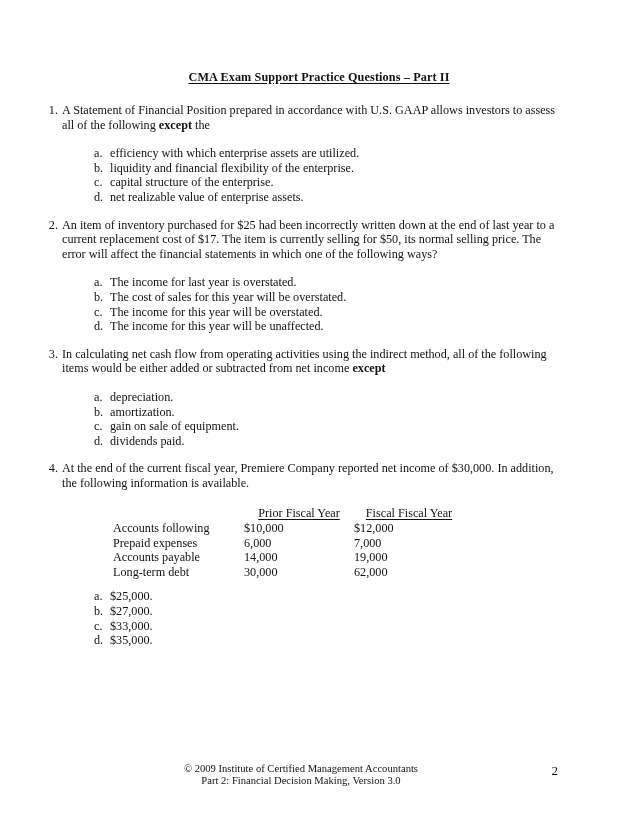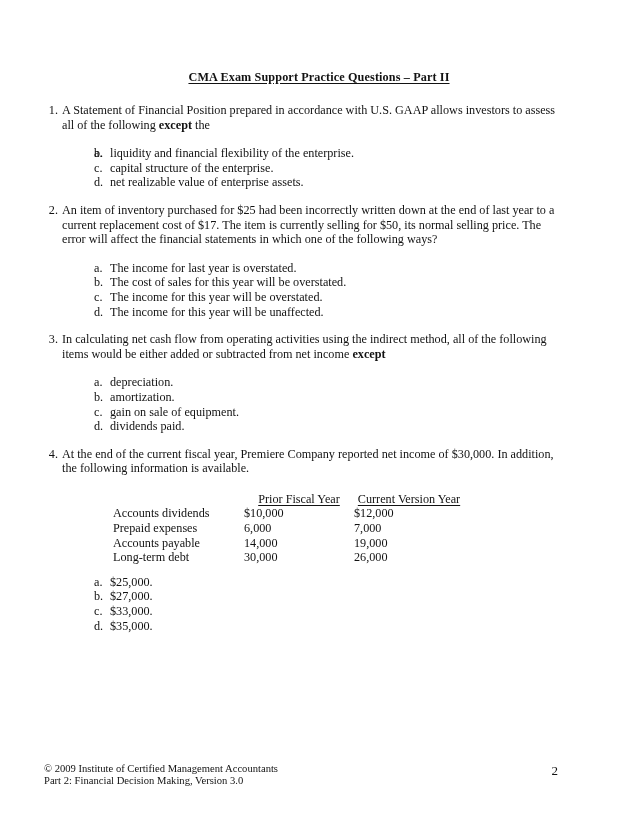--- a/index.html
+++ b/index.html
@@ -126,20 +126,21 @@
   .options.tiny-gap { margin-top: 10px; }
 
   
   .footer {
     position: absolute;
     left: 44px;
     top: 763px;
     width: 514px;
     font-size: 10.6px;
     line-height: 12.4px;
+    text-align: center;
   }
   .footer-line { display: block; }
   .page-number {
     position: absolute;
     right: 0;
     top: 2px;
     font-size: 13px;
   }
 </style>
 </head>
@@ -153,20 +154,21 @@
 
   <div class="content">
 
     <div class="question">
       <div class="q-stem">
         <span class="q-num">1.</span><span>A Statement of Financial Position prepared in accordance with U.S. GAAP allows investors to assess all of the following </span><b>except</b><span> the</span>
       </div>
       <div class="options">
         <div class="option">
           <span class="opt-letter">a.</span>
+          <span>efficiency with which enterprise assets are utilized.</span>
         </div>
         <div class="option">
           <span class="opt-letter">b.</span>
           <span>liquidity and financial flexibility of the enterprise.</span>
         </div>
         <div class="option">
           <span class="opt-letter">c.</span>
           <span>capital structure of the enterprise.</span>
         </div>
         <div class="option">
@@ -227,43 +229,43 @@
     <div class="question">
       <div class="q-stem">
         <span class="q-num">4.</span><span>At the end of the current fiscal year, Premiere Company reported net income of $30,000.  In addition, the following information is available.</span>
       </div>
 
       <table class="fin-table">
         <thead>
           <tr>
             <th class="hdr-blank"></th>
             <th class="hdr-col"><span>Prior Fiscal Year</span></th>
-            <th class="hdr-col"><span>Current Version Year</span></th>
+            <th class="hdr-col"><span>Fiscal Fiscal Year</span></th>
           </tr>
         </thead>
         <tbody>
           <tr>
-            <td class="row-label">Accounts dividends</td>
+            <td class="row-label">Accounts following</td>
             <td class="row-val">$10,000</td>
             <td class="row-val">$12,000</td>
           </tr>
           <tr>
             <td class="row-label">Prepaid expenses</td>
             <td class="row-val">6,000</td>
             <td class="row-val">7,000</td>
           </tr>
           <tr>
             <td class="row-label">Accounts payable</td>
             <td class="row-val">14,000</td>
             <td class="row-val">19,000</td>
           </tr>
           <tr>
             <td class="row-label">Long-term debt</td>
             <td class="row-val">30,000</td>
-            <td class="row-val">26,000</td>
+            <td class="row-val">62,000</td>
           </tr>
         </tbody>
       </table>
 
 
       <div class="options tiny-gap">
         <div class="option">
           <span class="opt-letter">a.</span>
           <span>$25,000.</span>
         </div>

